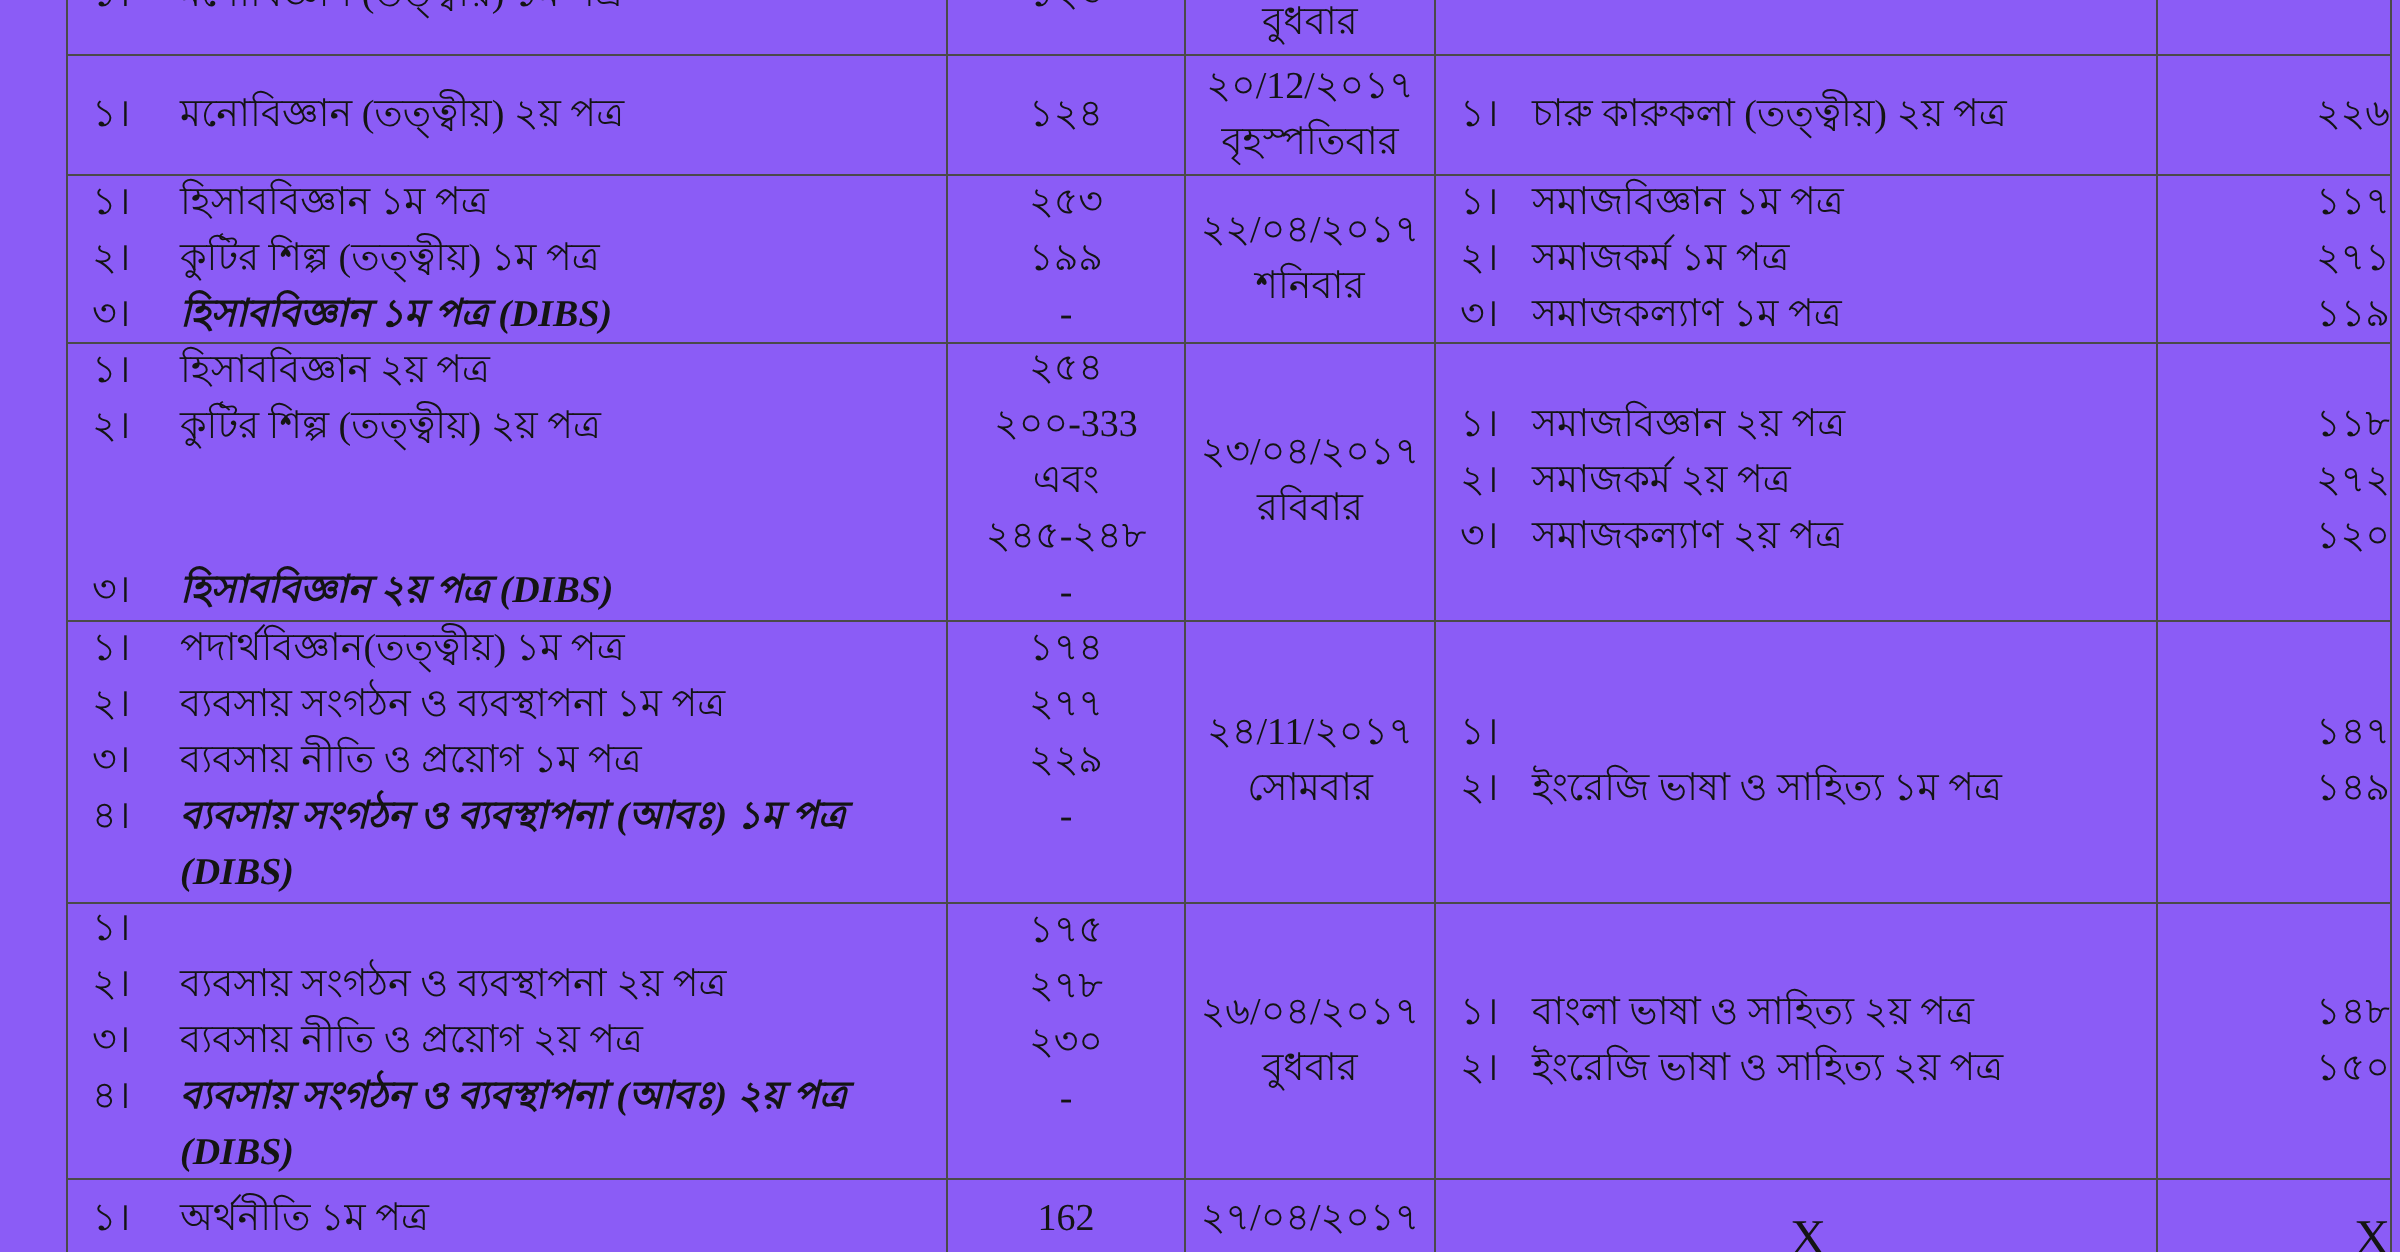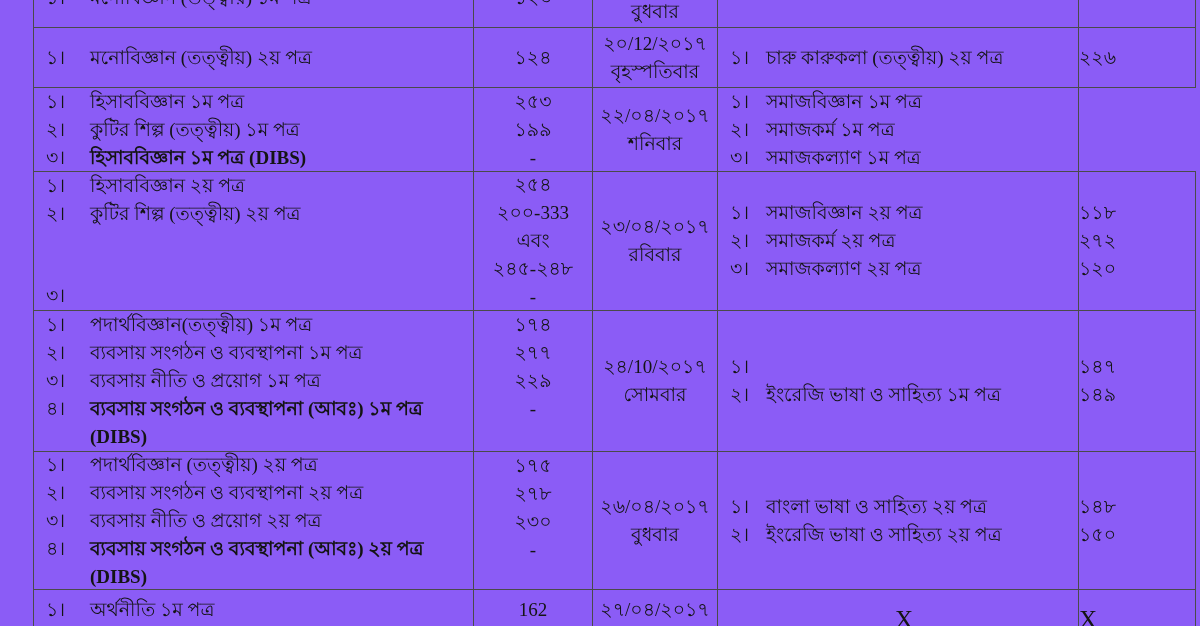--- a/index.html
+++ b/index.html
@@ -30,41 +30,41 @@
     border-right: 1px solid #4a4a4a;
     display: flex;
     flex-direction: column;
     justify-content: center;
     overflow: visible;
   }
   .c-subl  { width: 440px; padding-left: 12px; }
   .c-codel { width: 119px; }
   .c-date  { width: 125px; align-items: center; }
   .c-subr  { width: 361px; padding-left: 12px; }
-  .c-coder { width: 117px; align-items: flex-start; }
+  .c-coder { width: 117px; align-items: flex-end; }
 
   .r0 { height: 60px; }
   .r1 { height: 60px; }
   .r2 { height: 84px; }
   .r3 { height: 139px; }
   .r4 { height: 141px; }
   .r5 { height: 138px; }
   .r6 { height: 80px; }
   .r6 .cell { justify-content: flex-start; padding-top: 6px; }
 
   .line {
     height: 28px; line-height: 28px;
     display: flex;
     font-size: 19px;
     white-space: nowrap;
   }
   .serial { flex: 0 0 44px; width: 44px; }
   .c-subr .serial { flex: 0 0 36px; width: 36px; }
   .name {}
-  .bold { font-weight: bold; }
+  .bold { font-weight: bold; font-style: italic; }
 
   .codeline, .dateline {
     height: 28px; line-height: 28px;
     font-size: 19px;
     text-align: center;
     white-space: nowrap;
   }
   .xline {
     margin-top: 10px;
     font-size: 25px;
@@ -150,20 +150,25 @@
           </div>
           <div class="line">
             <span class="serial">২।</span>
             <span class="name">সমাজকর্ম ১ম পত্র</span>
           </div>
           <div class="line">
             <span class="serial">৩।</span>
             <span class="name">সমাজকল্যাণ ১ম পত্র</span>
           </div>
         </div>
+        <div class="cell c-coder">
+          <div class="codeline">১১৭</div>
+          <div class="codeline">২৭১</div>
+          <div class="codeline">১১৯</div>
+        </div>
       </div>
       <div class="trow r3">
         <div class="cell c-subl">
           <div class="line">
             <span class="serial">১।</span>
             <span class="name">হিসাববিজ্ঞান  ২য় পত্র</span>
           </div>
           <div class="line">
             <span class="serial">২।</span>
             <span class="name">কুটির শিল্প  (তত্ত্বীয়) ২য় পত্র</span>
@@ -171,20 +176,21 @@
           <div class="line">
             <span class="serial"></span>
             <span class="name"></span>
           </div>
           <div class="line">
             <span class="serial"></span>
             <span class="name"></span>
           </div>
           <div class="line">
             <span class="serial">৩।</span>
+            <span class="name bold">হিসাববিজ্ঞান ২য় পত্র (DIBS)</span>
           </div>
         </div>
         <div class="cell c-codel">
           <div class="codeline">২৫৪</div>
           <div class="codeline">২০০-333</div>
           <div class="codeline">এবং</div>
           <div class="codeline">২৪৫-২৪৮</div>
           <div class="codeline">-</div>
         </div>
         <div class="cell c-date">
@@ -235,42 +241,41 @@
           </div>
         </div>
         <div class="cell c-codel">
           <div class="codeline">১৭৪</div>
           <div class="codeline">২৭৭</div>
           <div class="codeline">২২৯</div>
           <div class="codeline">-</div>
           <div class="codeline"></div>
         </div>
         <div class="cell c-date">
-          <div class="dateline">২৪/10/২০১৭</div>
+          <div class="dateline">২৪/11/২০১৭</div>
           <div class="dateline">সোমবার</div>
         </div>
         <div class="cell c-subr">
           <div class="line">
             <span class="serial">১।</span>
           </div>
           <div class="line">
             <span class="serial">২।</span>
             <span class="name">ইংরেজি ভাষা ও সাহিত্য ১ম পত্র</span>
           </div>
         </div>
         <div class="cell c-coder">
           <div class="codeline">১৪৭</div>
           <div class="codeline">১৪৯</div>
         </div>
       </div>
       <div class="trow r5">
         <div class="cell c-subl">
           <div class="line">
             <span class="serial">১।</span>
-            <span class="name">পদার্থবিজ্ঞান (তত্ত্বীয়) ২য় পত্র</span>
           </div>
           <div class="line">
             <span class="serial">২।</span>
             <span class="name">ব্যবসায় সংগঠন ও ব্যবস্থাপনা ২য় পত্র</span>
           </div>
           <div class="line">
             <span class="serial">৩।</span>
             <span class="name">ব্যবসায় নীতি ও প্রয়োগ ২য় পত্র</span>
           </div>
           <div class="line">

